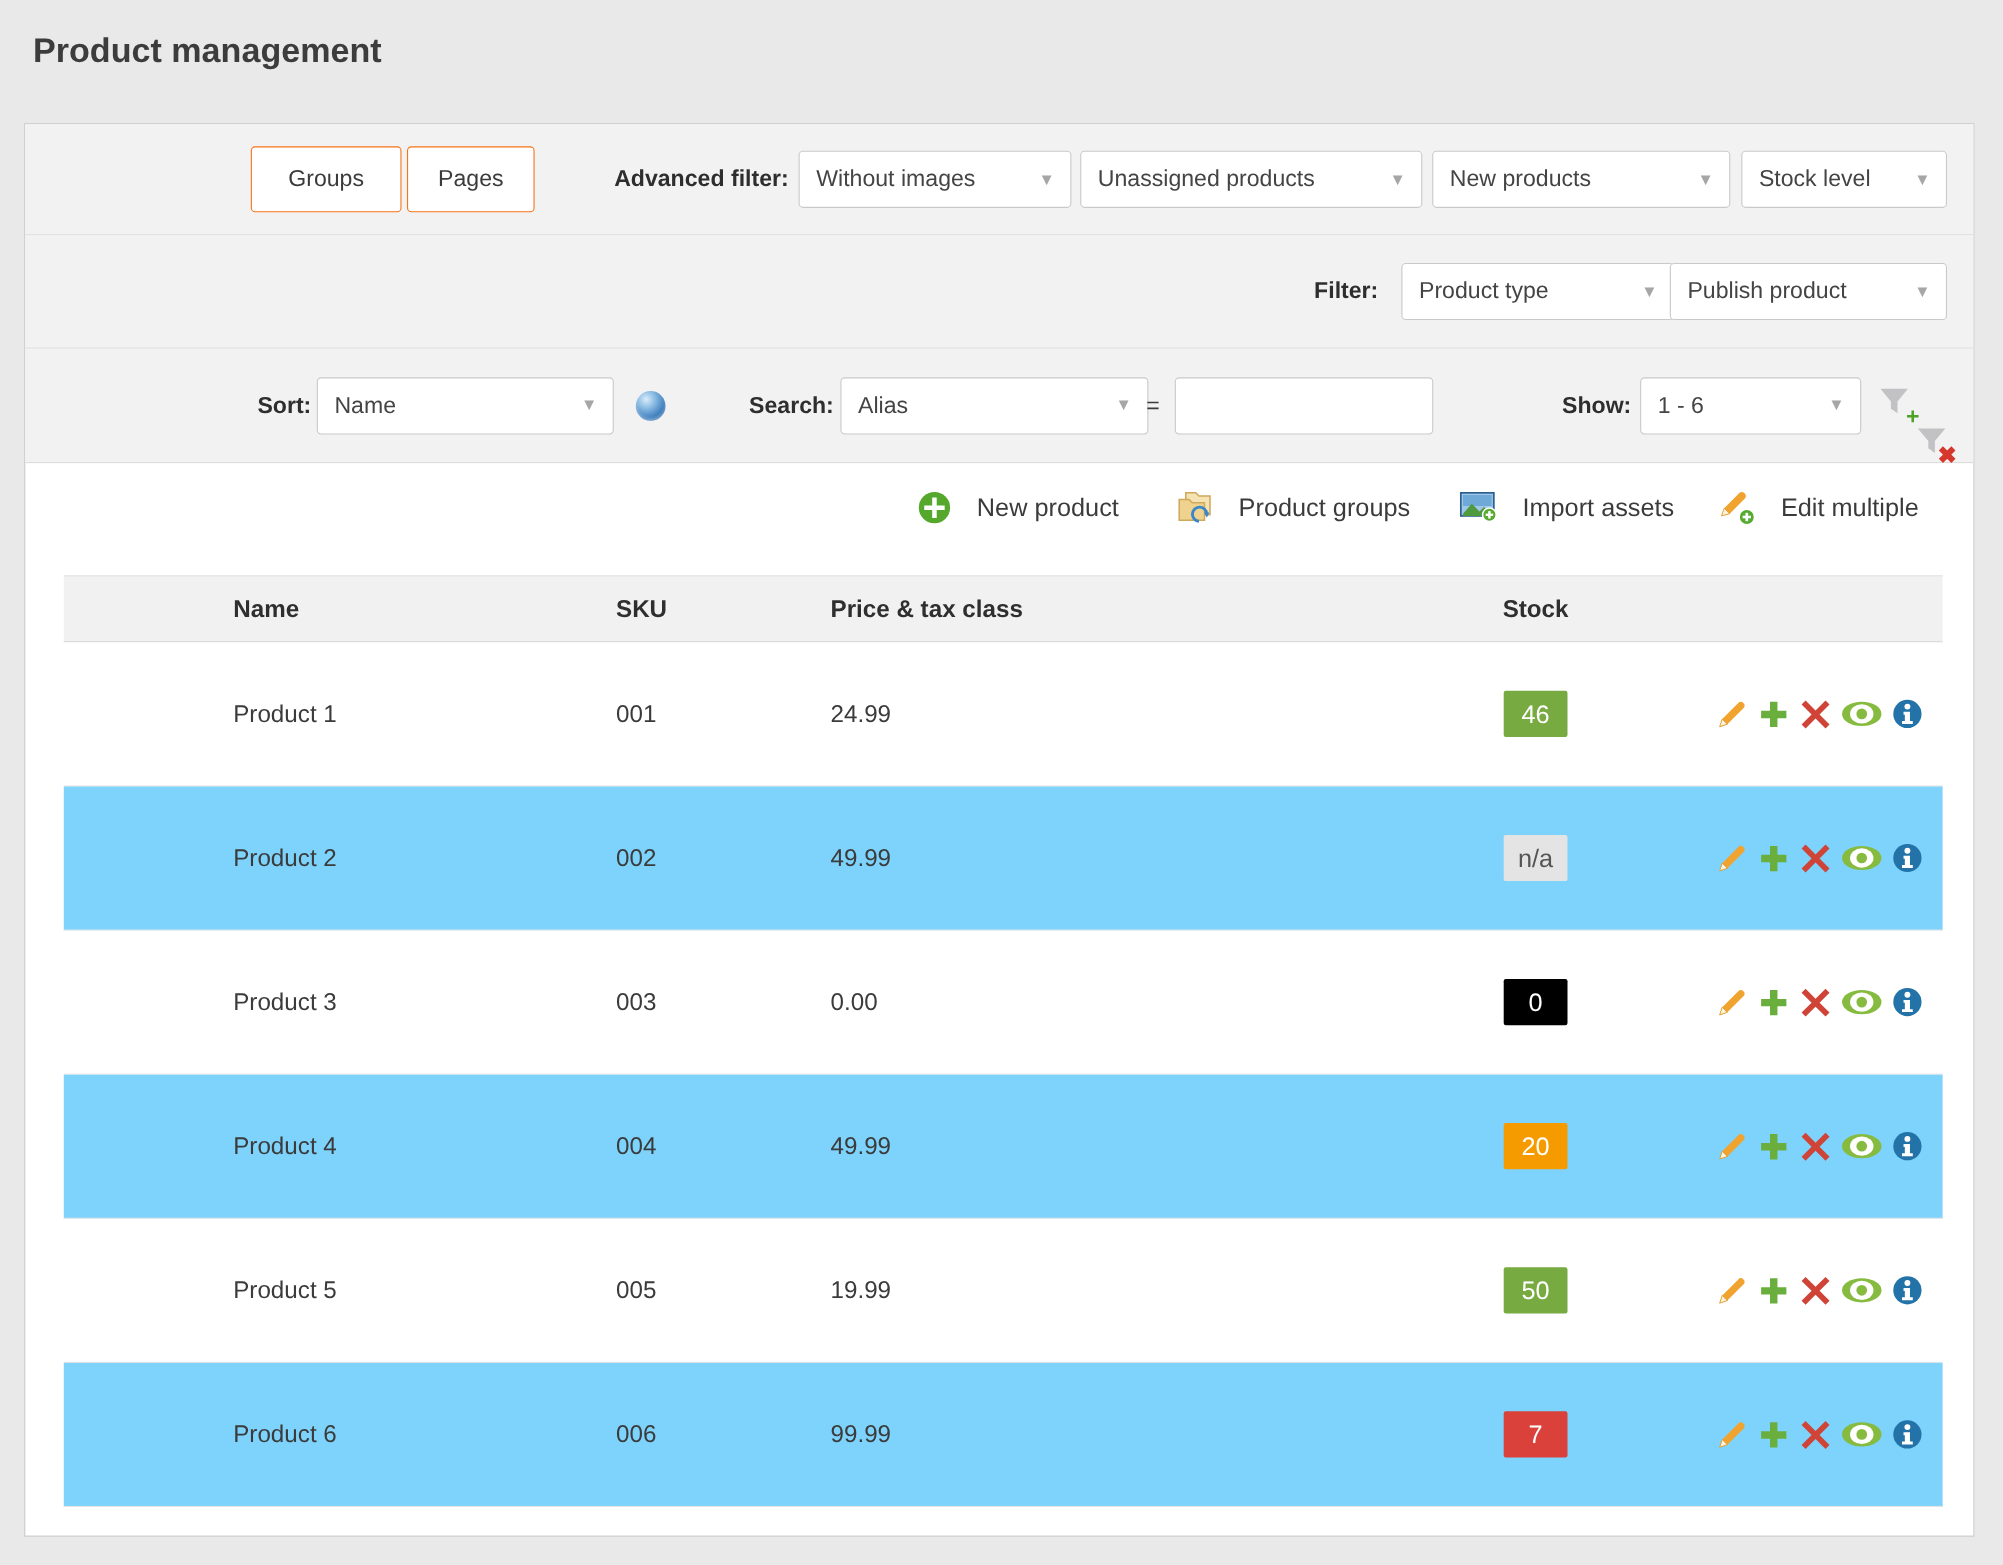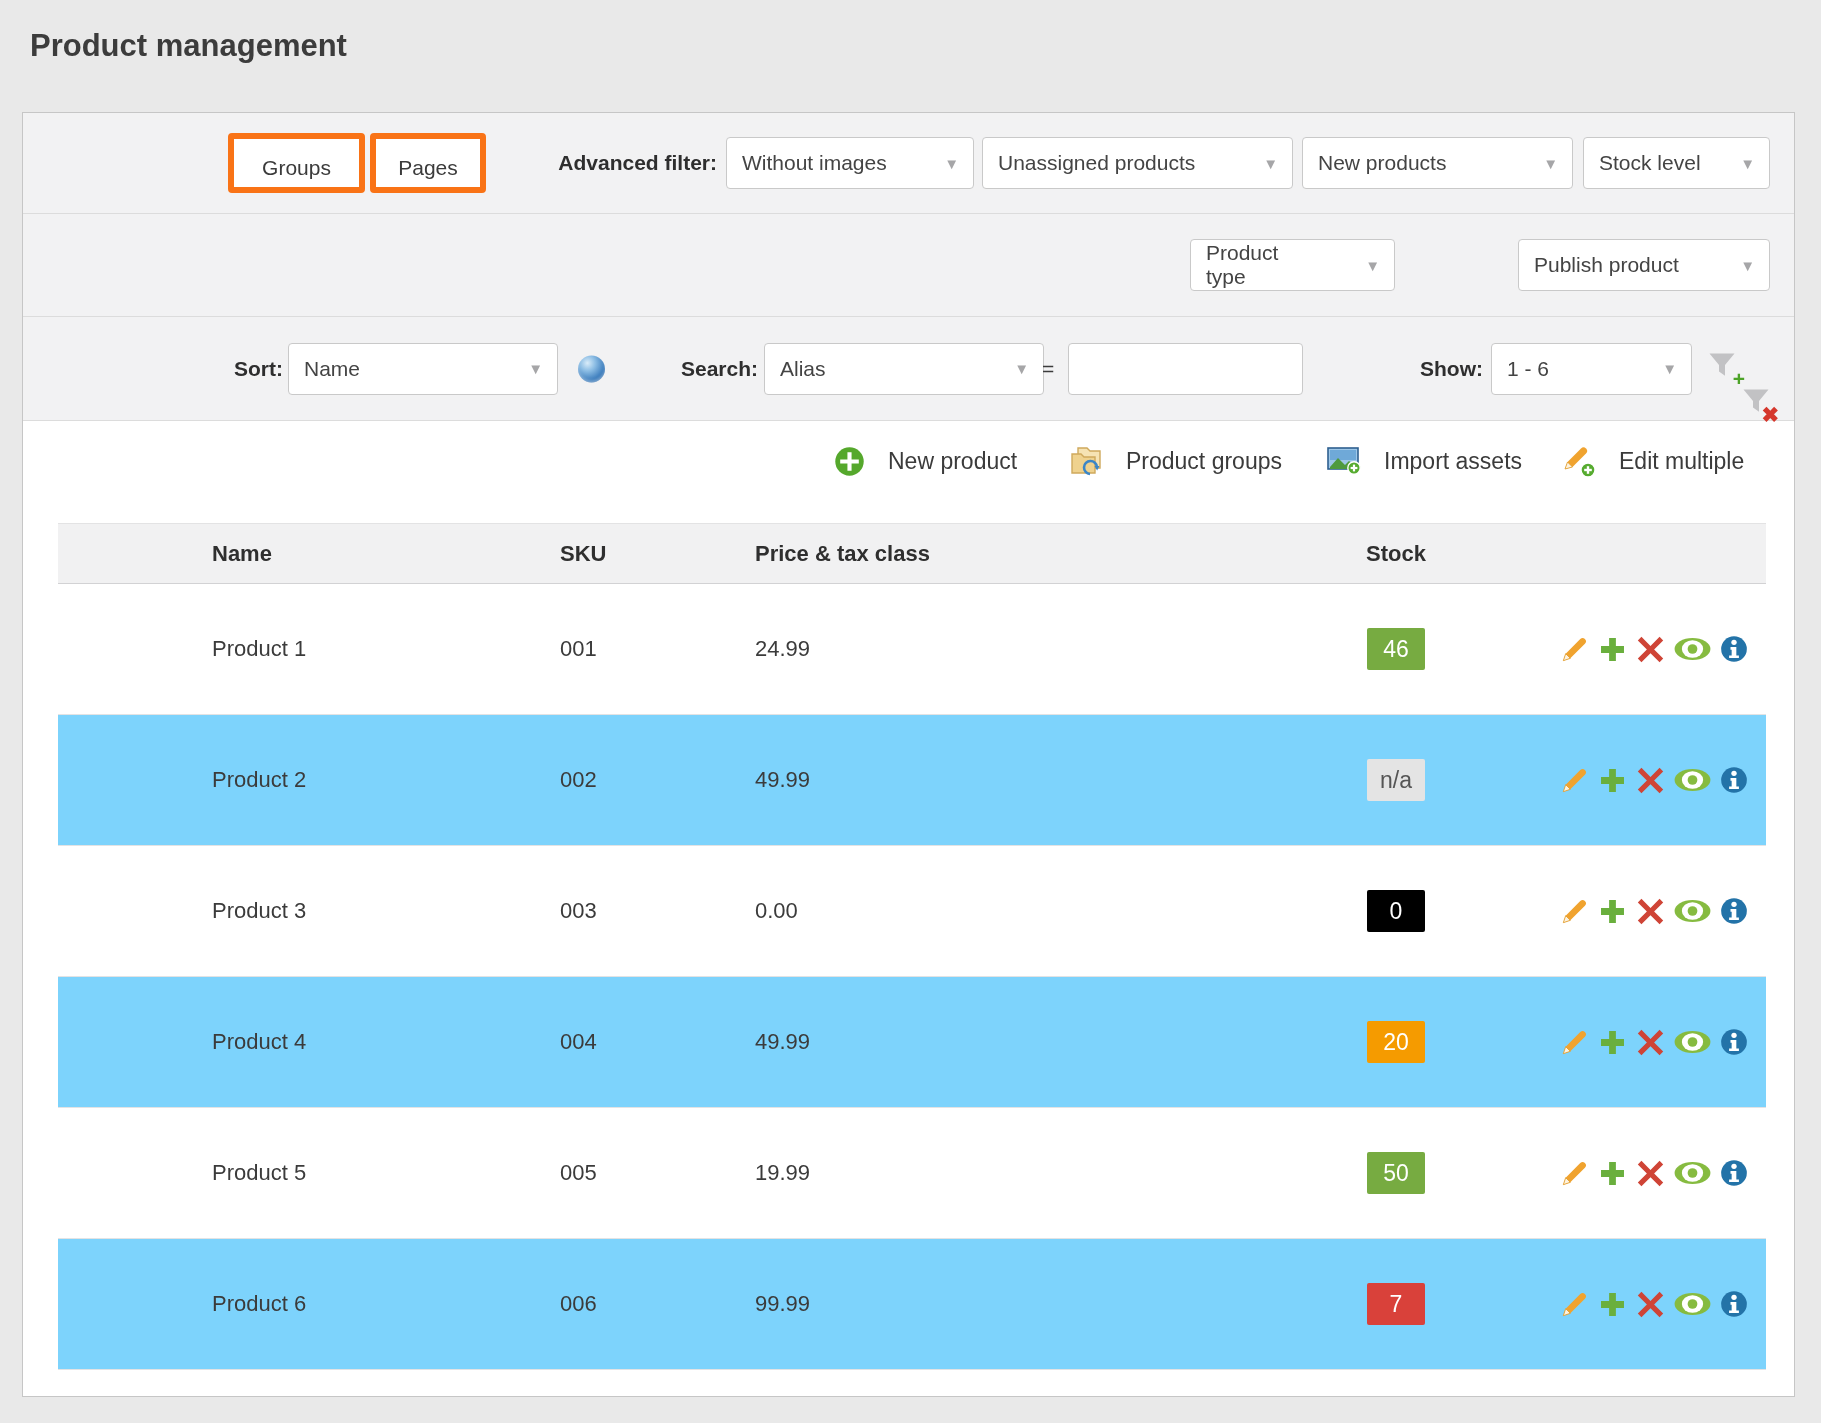--- a/index.html
+++ b/index.html
@@ -15,21 +15,21 @@
   }
   .panel{
     position:absolute; left:22px; top:112px; width:1773px; height:1285px;
     background:#fff; border:1px solid #c6c6c6; box-sizing:border-box;
   }
   .bar{position:relative; background:#f2f2f3; border-bottom:1px solid #dcdcdc;}
   .bar1{height:100px;} .bar2{height:102px;} .bar3{height:103px;}
   .abs{position:absolute; top:50%; transform:translateY(-50%);}
 
   .btn{
-    background:#fff; border:6px solid #f97316; border-radius:4px;
+    background:#fff; border:1px solid #f97316; border-radius:4px;
     height:60px; line-height:58px; text-align:center;
     font-size:21px; color:#3b3b3b; box-sizing:border-box; cursor:pointer;
   }
   .lbl{font-size:21px; font-weight:700; color:#2e2e2e; text-align:right;}
   .sel{
     background:#fff; border:1px solid #c9c9c9; border-radius:4px;
     height:52px; box-sizing:border-box; cursor:pointer;
     display:flex; align-items:center; justify-content:space-between;
     padding:0 14px 0 15px; font-size:21px; color:#444;
   }
@@ -113,21 +113,21 @@
         <span class="arrow">▼</span>
       </div>
       <div class="sel abs" style="left:1560px;width:187px;">
         <span>Stock level</span>
         <span class="arrow">▼</span>
       </div>
     </div>
 
     <div class="bar bar2">
       <div class="lbl abs" style="left:1100px;width:130px;">Filter:</div>
-      <div class="sel abs" style="left:1167px;width:205px;gap:48px;">
+      <div class="sel abs" style="left:1251px;width:248px;gap:48px;">
         <span>Product type</span>
         <span class="arrow">▼</span>
       </div>
       <div class="sel abs" style="left:1495px;width:252px;">
         <span>Publish product</span>
         <span class="arrow">▼</span>
       </div>
     </div>
 
     <div class="bar bar3">

